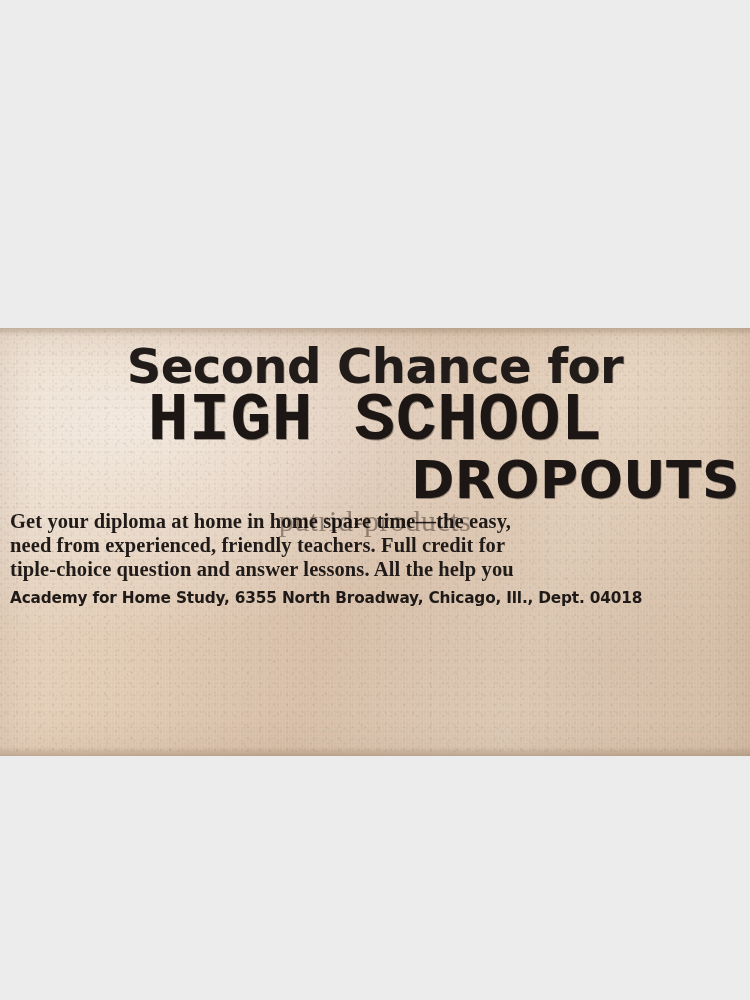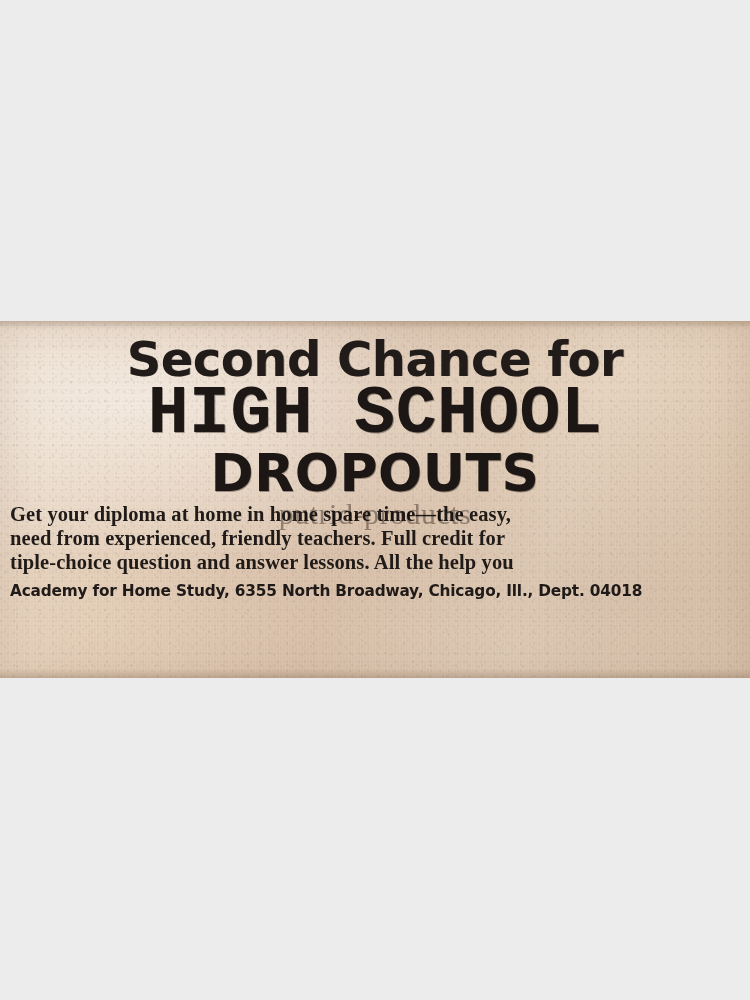--- a/index.html
+++ b/index.html
@@ -18,23 +18,23 @@
   #canvas {
     position: absolute;
     inset: 0;
     background: #ececec;
   }
 
   
   #clipping {
     position: absolute;
     left: 0;
-    top: 321px;
+    top: 328px;
     width: 750px;
-    height: 357px;
+    height: 428px;
     background:
       radial-gradient(ellipse at 18% 22%, rgba(255,255,255,0.55) 0%, rgba(255,255,255,0) 45%),
       radial-gradient(ellipse at 82% 78%, rgba(196,170,148,0.40) 0%, rgba(196,170,148,0) 55%),
       linear-gradient(108deg, #e8d7c4 0%, #e3cdb7 22%, #dbc3ad 48%, #e6d4c0 72%, #dcc5ae 100%);
     box-shadow: inset 0 0 40px rgba(150,120,95,0.22);
     overflow: hidden;
   }
 
   
   #grain {
@@ -98,21 +98,21 @@
     line-height: 0.98;
     margin: -2px 0 0 0;
     color: #1c1714;
     text-shadow: 0.8px 0.5px 0 rgba(40,30,25,0.4);
   }
   .head3 {
     font-family: "DejaVu Sans", sans-serif;
     font-weight: bold;
     font-size: 52px;
     letter-spacing: 0.5px;
-    text-align: center;
+    text-align: right;
     line-height: 1.0;
     margin: -1px 0 2px 0;
     color: #1c1714;
     text-shadow: 0.7px 0.5px 0 rgba(40,30,25,0.4);
   }
 
   .body-copy {
     font-family: "Liberation Serif", serif;
     font-size: 20.5px;
     line-height: 1.18;

